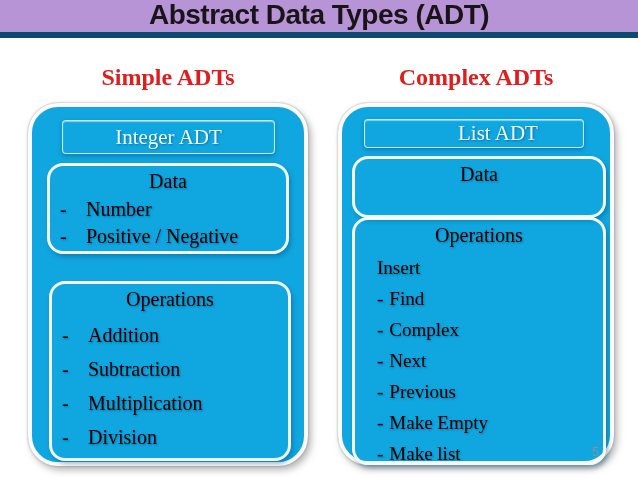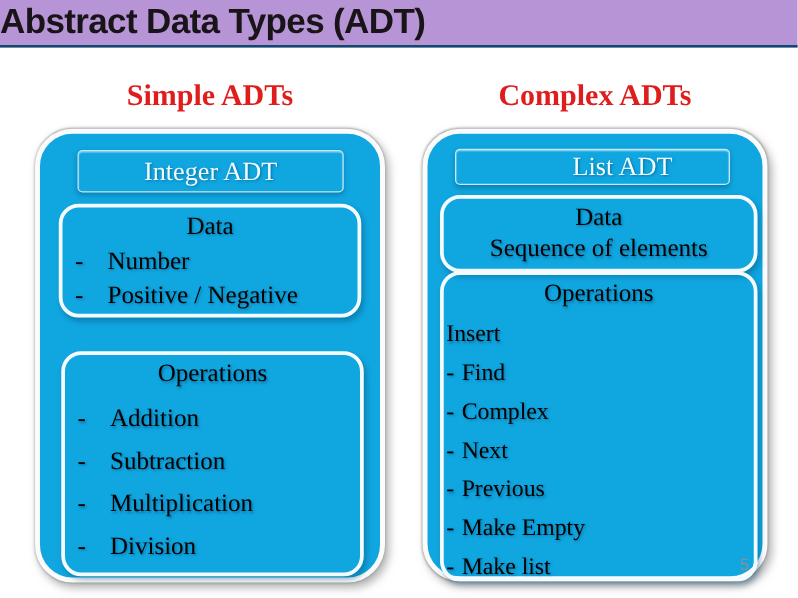--- a/index.html
+++ b/index.html
@@ -10,22 +10,22 @@
     background: #ffffff;
     overflow: hidden;
     font-family: "Liberation Serif", serif;
   }
 
   
   .banner {
     position: absolute; left: 0; top: 0;
     width: 638px; height: 38px;
     background: #b794d6;
-    border-bottom: 2px solid #0c4a6e;
-    display: flex; align-items: center; justify-content: flex-start;
+    border-bottom: 6px solid #0c4a6e;
+    display: flex; align-items: center; justify-content: center;
   }
   .banner-title {
     font-family: "Liberation Sans", sans-serif;
     font-weight: bold;
     font-size: 28px;
     color: #181418;
     letter-spacing: -0.5px;
     transform: translateY(-1px);
   }
 
@@ -91,21 +91,21 @@
   .item-row {
     display: flex;
     align-items: baseline;
     font-size: 20px;
     text-shadow: 1px 1px 2px rgba(0,70,110,0.5);
   }
   .panel.left .data-box .item-row { line-height: 27px; padding-left: 10px; }
   .panel.left .ops-box  .item-row { line-height: 34px; padding-left: 10px; }
   .panel.left .item-row .bullet { width: 26px; flex: 0 0 26px; }
 
-  .panel.right .ops-box .item-row { line-height: 31px; padding-left: 2px; font-size: 19px; }
+  .panel.right .ops-box .item-row { line-height: 31px; padding-left: 22px; font-size: 19px; }
   .panel.right .item-row .bullet { margin-right: 6px; }
   .panel.right .item-row .bullet:empty { margin-right: 0; }
 
   .panel.left .data-box .items { margin-top: 3px; }
   .panel.left .ops-box  .items { margin-top: 7px; }
   .panel.right .ops-box .items { margin-top: 5px; }
 
   .data-subtitle {
     text-align: center;
     font-size: 20px;
@@ -169,21 +169,20 @@
       </div>
     </div>
   </div>
 </div>
 
 <div class="panel right">
   <div class="pill">List ADT</div>
 
   <div class="inner-box data-box">
     <div class="box-title">Data</div>
-    <div class="data-subtitle">Sequence of elements</div>
   </div>
 
   <div class="inner-box ops-box">
     <div class="box-title">Operations</div>
     <div class="items">
       <div class="item-row">
         <span class="bullet"></span>
         <span>Insert</span>
       </div>
       <div class="item-row">

